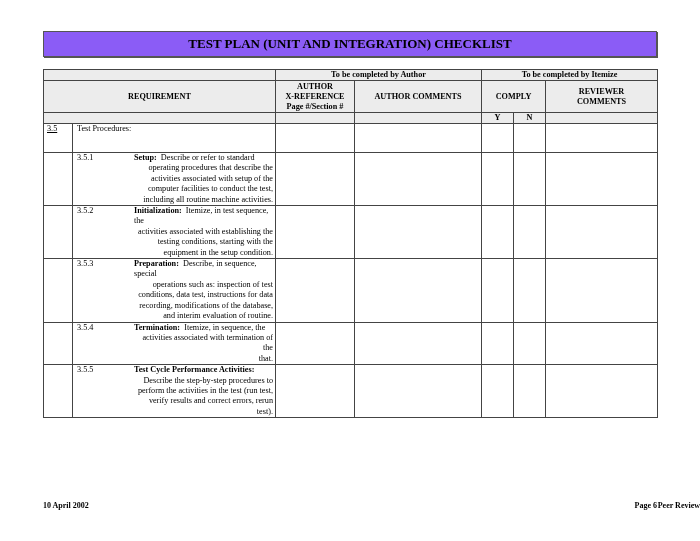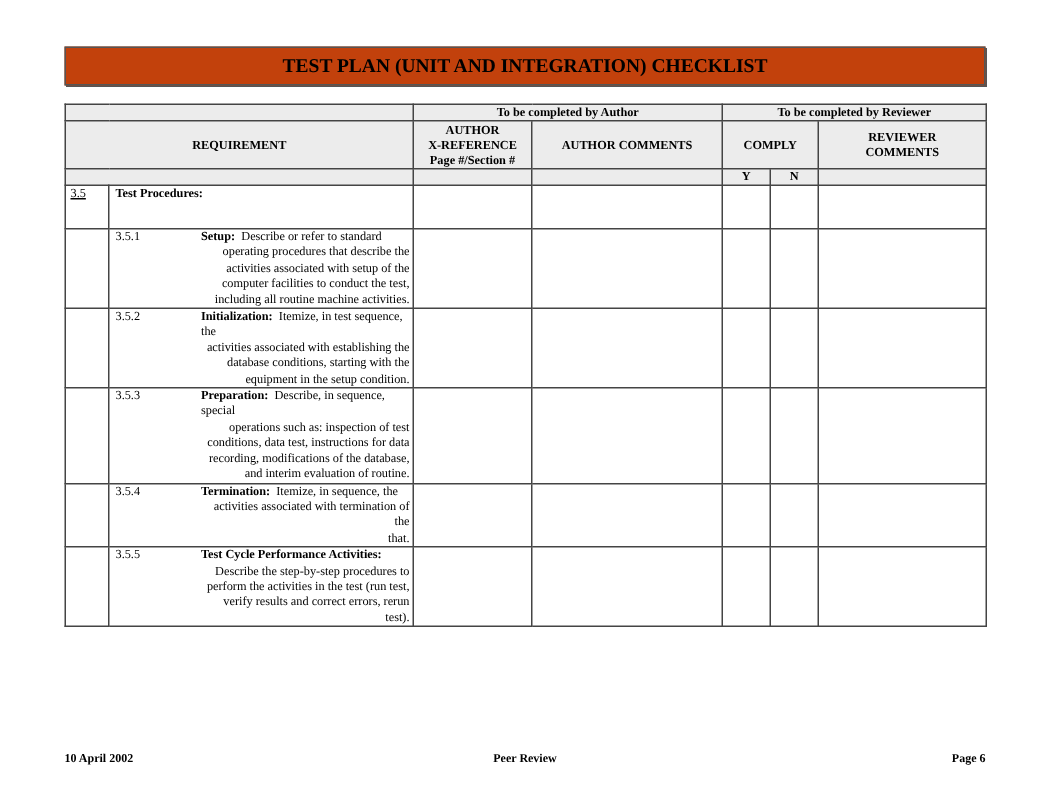--- a/index.html
+++ b/index.html
@@ -1,30 +1,30 @@
 <!DOCTYPE html>
 <html><head>
 <meta charset="utf-8">
 <style>
   html, body { margin: 0; padding: 0; background: #ffffff; }
   body { width: 700px; height: 541px; position: relative; overflow: hidden;
          font-family: "Liberation Serif", "DejaVu Serif", serif; color: #000; }
   .title-box { position: absolute; left: 43px; top: 31px; width: 612px; height: 24px;
-               border: 1px solid #555; box-shadow: 1px 1px 0 #555; background: #c2410c;
+               border: 1px solid #555; box-shadow: 1px 1px 0 #555; background: #8b5cf6;
                display: flex; align-items: center; justify-content: center;
                font-weight: bold; font-size: 13px; }
   table.checklist { position: absolute; left: 43px; top: 69px; border-collapse: collapse;
                     table-layout: fixed; width: 614px; font-size: 8.2px; line-height: 10.4px; }
   table.checklist td { border: 1px solid #444; padding: 0; vertical-align: top; }
   .hdr { background: #ececec; font-weight: bold; text-align: center; vertical-align: middle !important; }
   .grp td.hdr { height: 10px; line-height: 10px; }
   .main-hdr td.hdr { height: 31px; line-height: 10px; }
   .sub-hdr td { height: 10px; line-height: 10px; }
   .sec-num { padding-left: 3px !important; text-decoration: underline; }
-  .sec-title { font-weight: bold; padding-left: 4px !important; margin-top: 14px; }
+  .sec-title { font-weight: normal; padding-left: 4px !important; margin-top: 14px; }
   .req-cell { padding: 0 2px 0 4px !important; }
   .req-item { display: flex; }
   .req-num { width: 34px; flex: none; }
   .req-text { flex: 1; margin-left: 23px; }
   .req-text .lbl { font-weight: bold; }
   .req-text .cont { padding-left: 3px; text-align: right; }
   .footer { position: absolute; top: 501px; font-size: 8px; font-weight: bold; }
 </style>
 </head>
 <body>
@@ -38,21 +38,21 @@
       <col style="width:79px">
       <col style="width:127px">
     <col style="width:32px">
       <col style="width:32px">
       <col style="width:112px">
   </colgroup>
   <tbody>
       <tr class="grp">
     <td class="hdr" colspan="2"></td>
     <td class="hdr" colspan="2">To be completed by Author</td>
-    <td class="hdr" colspan="3">To be completed by Reviewer</td>
+    <td class="hdr" colspan="3">To be completed by Itemize</td>
   </tr>
   <tr class="main-hdr">
     <td class="hdr" colspan="2">REQUIREMENT</td>
     <td class="hdr">
       <div>AUTHOR</div>
       <div>X-REFERENCE</div>
       <div>Page #/Section #</div>
     </td>
     <td class="hdr">AUTHOR COMMENTS</td>
     <td class="hdr" colspan="2">COMPLY</td>
@@ -101,21 +101,21 @@
   </tr>
 
   <tr style="height:42px">
     <td></td>
     <td class="req-cell">
       <div class="req-item">
         <span class="req-num">3.5.2</span>
         <div class="req-text">
           <div><span class="lbl">Initialization:</span>&nbsp; <span>Itemize, in test sequence, the</span></div>
           <div class="cont">activities associated with establishing the</div>
-          <div class="cont">database conditions, starting with the</div>
+          <div class="cont">testing conditions, starting with the</div>
           <div class="cont">equipment in the setup condition.</div>
         </div>
       </div>
     </td>
     <td></td>
     <td></td>
     <td></td>
     <td></td>
     <td></td>
   </tr>
@@ -176,14 +176,14 @@
     <td></td>
     <td></td>
     <td></td>
     <td></td>
     <td></td>
   </tr>
 </tbody>
   </table>
 
 <div class="footer" style="left:43px">10 April 2002</div>
-<div class="footer" style="left:0; width:700px; text-align:center">Peer Review</div>
+<div class="footer" style="left:0; width:700px; text-align:right">Peer Review</div>
 <div class="footer" style="right:43px">Page 6</div>
 
 </body></html>

